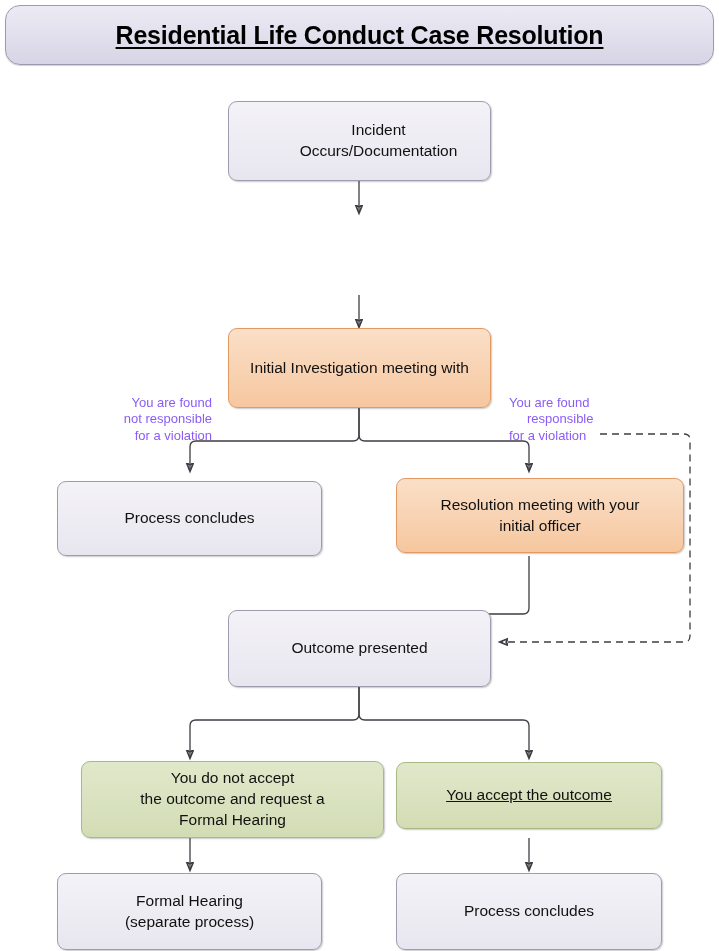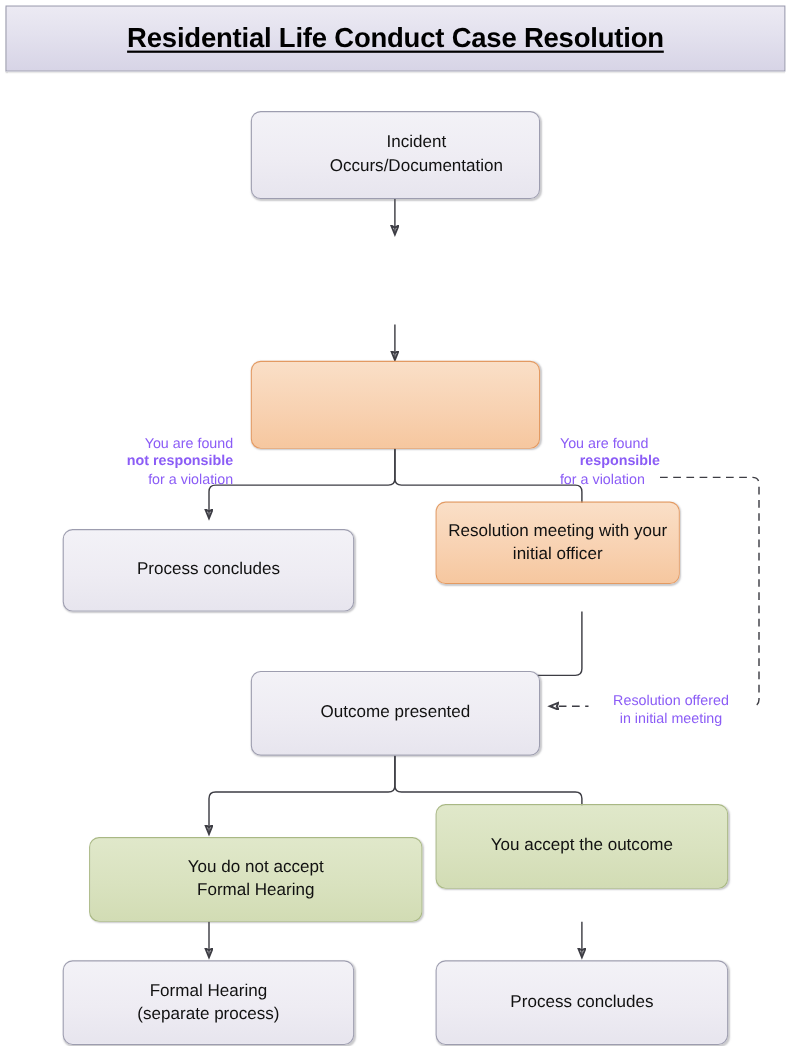--- a/index.html
+++ b/index.html
@@ -21,21 +21,21 @@
 
   
   #title-banner {
     position: absolute;
     left: 5px;
     top: 5px;
     width: 709px;
     height: 60px;
     box-sizing: border-box;
     border: 1px solid #9b9bb0;
-    border-radius: 0;
+    border-radius: 15px;
     background: linear-gradient(180deg, #eceaf3 0%, #e3e1ee 45%, #d7d4e6 100%);
     display: flex;
     align-items: center;
     justify-content: center;
     box-shadow: 0 1px 1px rgba(0,0,0,0.18);
   }
   #title-text {
     font-size: 25px;
     font-weight: bold;
     color: #000000;
@@ -74,21 +74,21 @@
   }
   .node span { display: block; }
 
   
   .edge-label {
     position: absolute;
     font-size: 13px;
     line-height: 1.26;
     color: #8b5cf6;
   }
-  .edge-label .b { font-weight: bold; }
+  .edge-label .b { font-weight: normal; }
   .edge-label.right-align { text-align: right; }
   .edge-label.left-align { text-align: left; }
   .edge-label.center-align { text-align: center; }
 
   
   #edges {
     position: absolute;
     left: 0;
     top: 0;
     width: 719px;
@@ -141,46 +141,48 @@
     <path class="dashed" d="M600,434 L684,434 Q690,434 690,440 L690,636 Q690,642 684,642 L500,642" marker-end="url(#arrow-left)"></path>
   </svg>
 
   <div class="node grey" style="left:228px; top:101px; width:263px; height:80px;padding-left:48px;">
     <span>Incident Occurs/Documentation</span>
   </div>
 
 
   <div class="node orange" style="left:228px; top:328px; width:263px; height:80px;">
     <div>
+      <span>Initial Investigation meeting with</span>
     </div>
   </div>
 
   <div class="node grey" style="left:57px; top:481px; width:265px; height:75px;">
     <span>Process concludes</span>
   </div>
 
-  <div class="node orange" style="left:396px; top:456px; width:222px; height:75px;">
+  <div class="node orange" style="left:396px; top:478px; width:288px; height:75px;">
     <div>
       <span>Resolution meeting with your</span>
       <span>initial officer</span>
     </div>
   </div>
 
   <div class="node grey" style="left:228px; top:610px; width:263px; height:77px;">
     <span>Outcome presented</span>
   </div>
 
   <div class="node green" style="left:57px; top:761px; width:303px; height:77px;margin-left:24px;">
     <div>
       <span>You do not accept</span>
+      <span>the outcome and request a</span>
       <span>Formal Hearing</span>
     </div>
   </div>
 
-  <div class="node green" style="left:396px; top:731px; width:266px; height:77px;">
+  <div class="node green" style="left:396px; top:762px; width:266px; height:67px;text-decoration:underline;">
     <span>You accept the outcome</span>
   </div>
 
   <div class="node grey" style="left:57px; top:873px; width:265px; height:77px;">
     <div>
       <span>Formal Hearing</span>
       <span>(separate process)</span>
     </div>
   </div>
 
@@ -193,18 +195,14 @@
     <div class="b">not responsible</div>
     <div>for a violation</div>
   </div>
 
   <div class="edge-label left-align" style="left:509px; top:395px; width:160px;">
     <div>You are found</div>
     <div class="b" style="padding-left:18px;">responsible</div>
     <div>for a violation</div>
   </div>
 
-  <div class="edge-label center-align" style="left:535px; top:629px; width:150px; background:#ffffff;">
-    <div>Resolution offered</div>
-    <div>in initial meeting</div>
-  </div>
 
 </div>
 
 </body></html>

